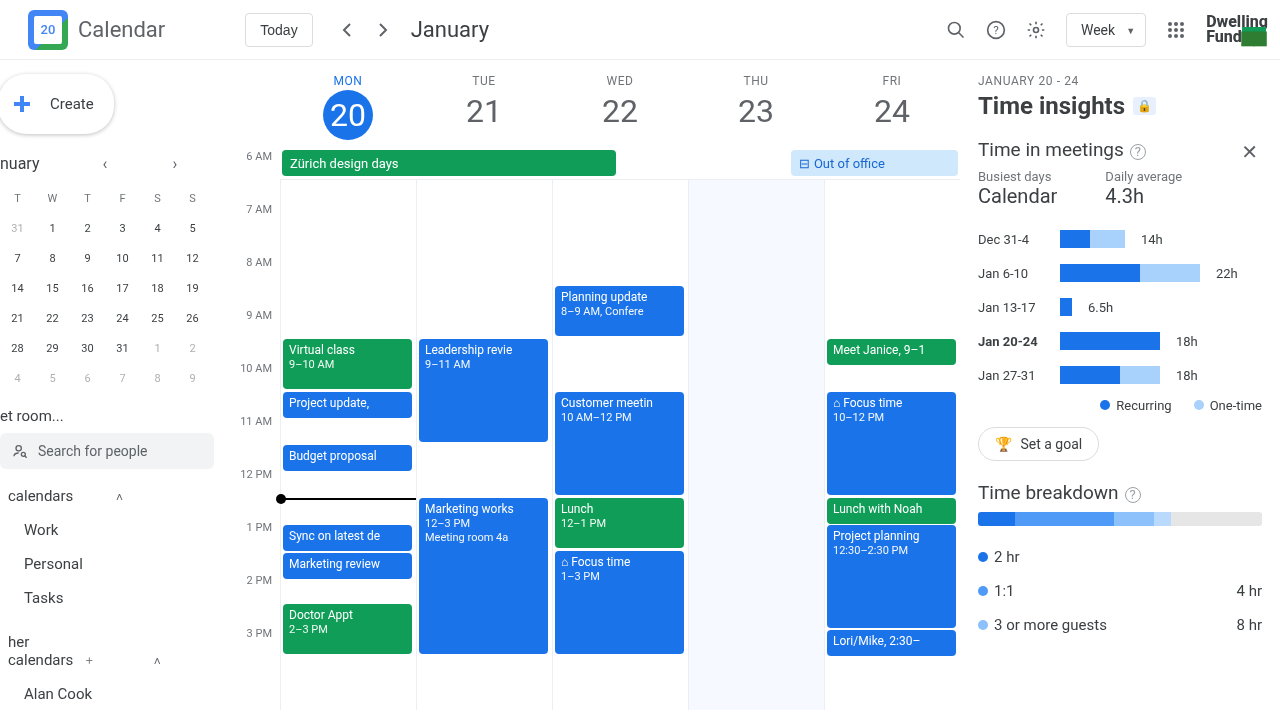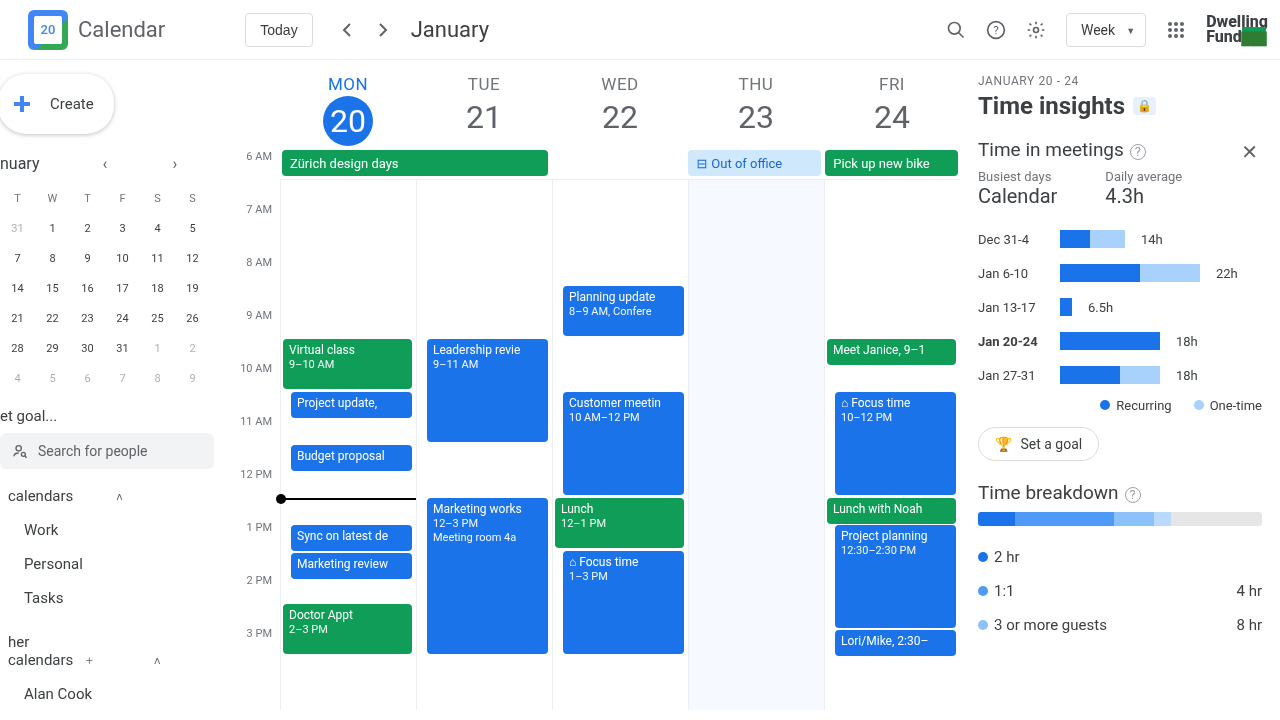--- a/index.html
+++ b/index.html
@@ -47,30 +47,30 @@
 .chev{color:#5f6368;font-size:12px;cursor:pointer;margin-left:10px;}
 .cal-item{padding:8px 0 8px 24px;font-size:15px;color:#3c4043;}
 
 
 .grid { flex:1; display:flex; }
 .timecol { width:60px; padding-top:90px; text-align:right; font-size:11px; color:#70757a;}
 .timecol div{height:53px; padding-right:8px;}
 .week { flex:1; position:relative; }
 .dayhead { display:flex; height:90px; }
 .dh { flex:1; text-align:center; padding-top:14px;}
-.dh .dow{font-size:17px; color:#70757a; letter-spacing:0.5px;}
+.dh .dow{font-size:12px; color:#70757a; letter-spacing:0.5px;}
 .dh .num{font-size:32px; color:#5f6368; margin-top:4px;}
 .dh.today .dow{color:#1a73e8;}
 .dh.today .num{width:50px;height:50px;border-radius:50%;background:#1a73e8;color:#fff;display:inline-flex;align-items:center;justify-content:center;margin-top:2px;}
 
 .allday{display:flex;height:30px;border-bottom:1px solid #eceff1;}
 .allday .slot{flex:1;position:relative;padding:0 2px;}
 .chip{height:26px;border-radius:4px;color:#fff;font-size:13px;padding:4px 8px;white-space:nowrap;overflow:hidden;display:flex;align-items:center;gap:4px;}
 .green{background:#0f9d58;}
-.blue{background:#1a73e8;margin-left:8px;}
+.blue{background:#1a73e8;}
 .ltblue{background:#cfe8fc;color:#1967d2;}
 
 .slots{display:flex;position:relative;height:530px;}
 .daycol{flex:1;border-left:1px solid #eceff1;position:relative;}
 .daycol.shaded{background:#e8f0fe66;}
 .ev{position:absolute;left:2px;right:4px;border-radius:4px;color:#fff;font-size:12px;padding:4px 6px;overflow:hidden;line-height:1.25;}
 .ev.green{background:#0f9d58;}
 .ev.blue{background:#1a73e8;}
 .ev small{display:block;font-size:11px;opacity:0.95;}
 
@@ -231,21 +231,21 @@
         <div class="mini-row">
           <div class="mini-cell dim">4</div>
           <div class="mini-cell dim">5</div>
           <div class="mini-cell dim">6</div>
           <div class="mini-cell dim">7</div>
           <div class="mini-cell dim">8</div>
           <div class="mini-cell dim">9</div>
         </div>
       </div>
 
-    <div class="meet-title">et goal...</div>
+    <div class="meet-title">et room...</div>
     <div class="search-people">
       <svg width="16" height="16" viewBox="0 0 24 24">
           <circle cx="10" cy="8" r="4" stroke="#5f6368" stroke-width="2" fill="none"></circle>
           <path d="M3 20c0-3 3-5 7-5" stroke="#5f6368" stroke-width="2" fill="none"></path>
           <circle cx="17" cy="17" r="3" stroke="#5f6368" stroke-width="2" fill="none"></circle>
           <line x1="19" y1="19" x2="22" y2="22" stroke="#5f6368" stroke-width="2"></line>
         </svg>
       <span>Search for people</span>
     </div>
 
@@ -306,23 +306,20 @@
         <div class="slot" style="flex:2">
             <div class="chip green">Zürich design days</div>
           </div>
         <div class="slot"></div>
         <div class="slot">
             <div class="chip ltblue">
               <span>⊟</span>
               <span>Out of office</span>
             </div>
           </div>
-        <div class="slot">
-            <div class="chip green">Pick up new bike</div>
-          </div>
       </div>
       <div class="slots" id="slots">
           <div class="daycol">
             <div class="ev green" style="top: 159px; height: 50px;">
               <div>Virtual class</div>
               <small>9–10 AM</small>
             </div>
             <div class="ev blue" style="top: 212px; height: 26px;">
               <div>Project update,</div>
             </div>

